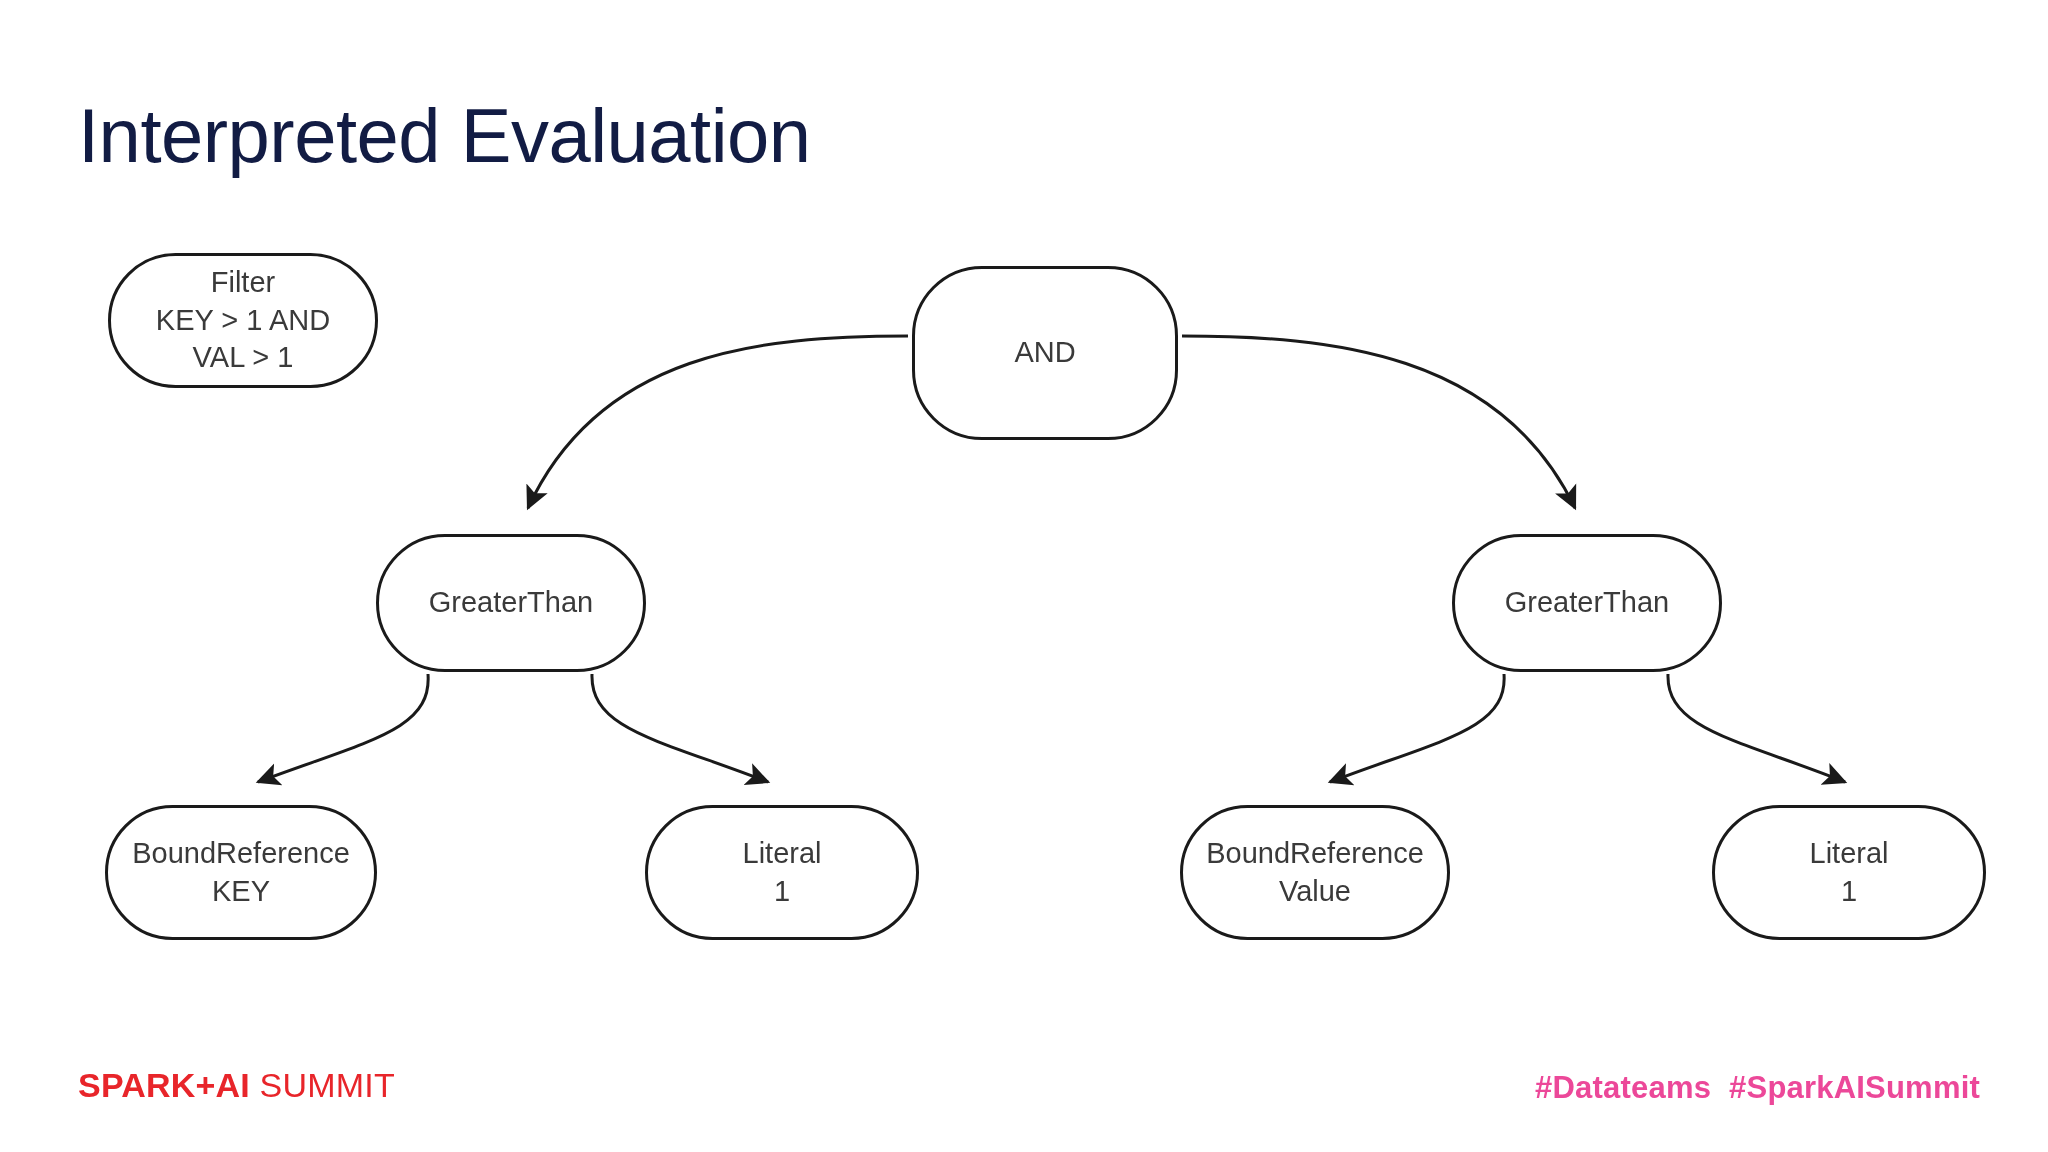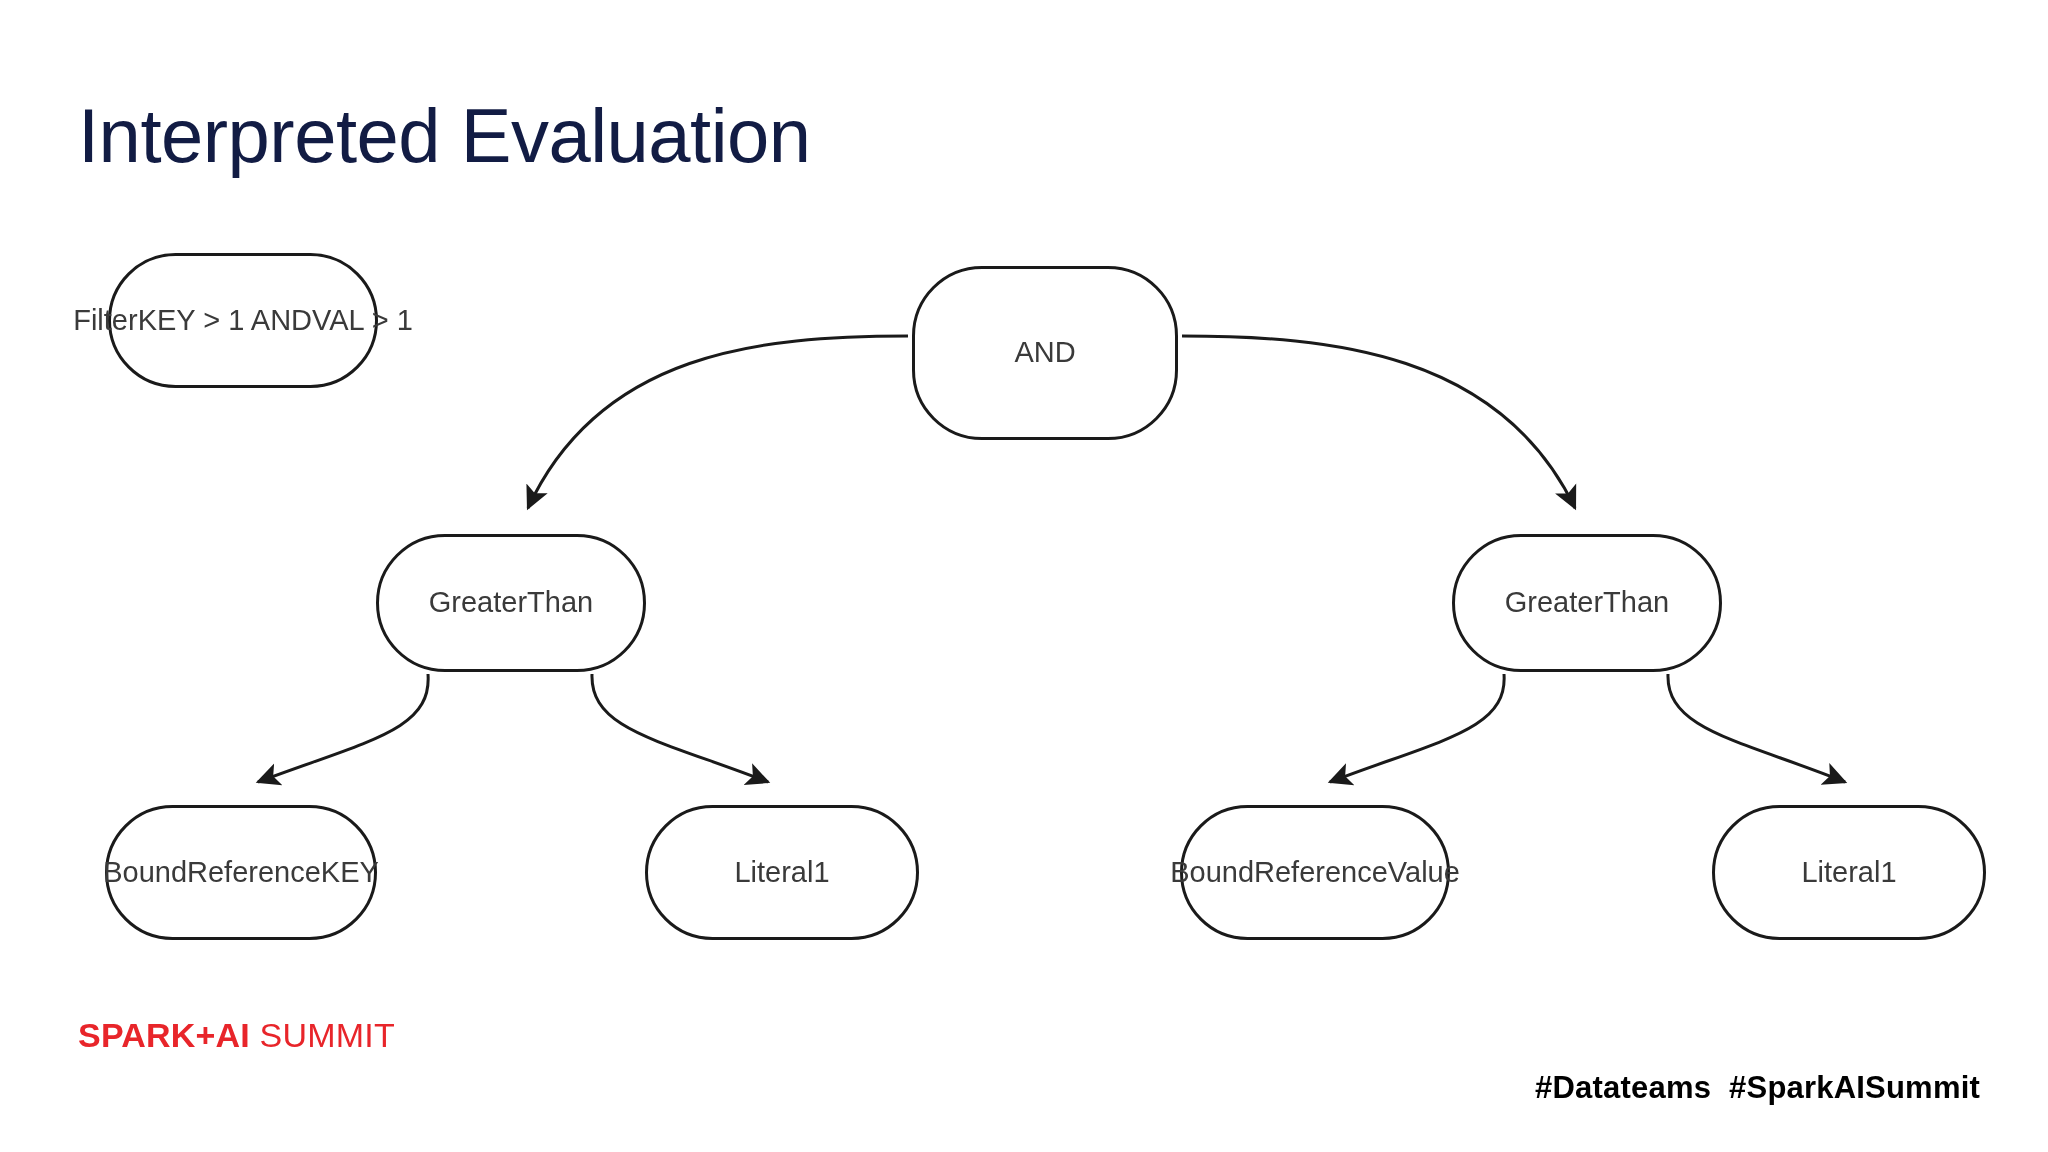--- a/index.html
+++ b/index.html
@@ -50,59 +50,60 @@
   }
 
   
   .node {
     position: absolute;
     box-sizing: border-box;
     background: #ffffff;
     border: 3px solid #1a1a1a;
     border-radius: 70px;
     display: flex;
+    flex-direction: column;
     align-items: center;
     justify-content: center;
     color: #3a3a3a;
     font-size: 29px;
     line-height: 1.30;
     text-align: center;
     font-family: "Liberation Sans", sans-serif;
     z-index: 2;
   }
   .node .line {
     display: block;
     white-space: nowrap;
   }
 
   
   #footer-logo {
     position: absolute;
     left: 78px;
-    top: 1016px;
+    top: 1066px;
     font-size: 34px;
     letter-spacing: 0.2px;
     white-space: nowrap;
     font-family: "Liberation Sans", sans-serif;
   }
   #footer-logo .brand-bold {
     font-weight: bold;
     color: #E8252A;
   }
   #footer-logo .brand-light {
     font-weight: 400;
     color: #E8252A;
   }
   #footer-hashtags {
     position: absolute;
     right: 68px;
     top: 1070px;
     font-size: 31px;
     font-weight: bold;
-    color: #000000;
+    color: #ec4899;
     white-space: nowrap;
     letter-spacing: 0.2px;
     font-family: "Liberation Sans", sans-serif;
   }
   #footer-hashtags .tag + .tag { margin-left: 18px; }
 </style>
 </head>
 <body>
 
 <div id="slide">

